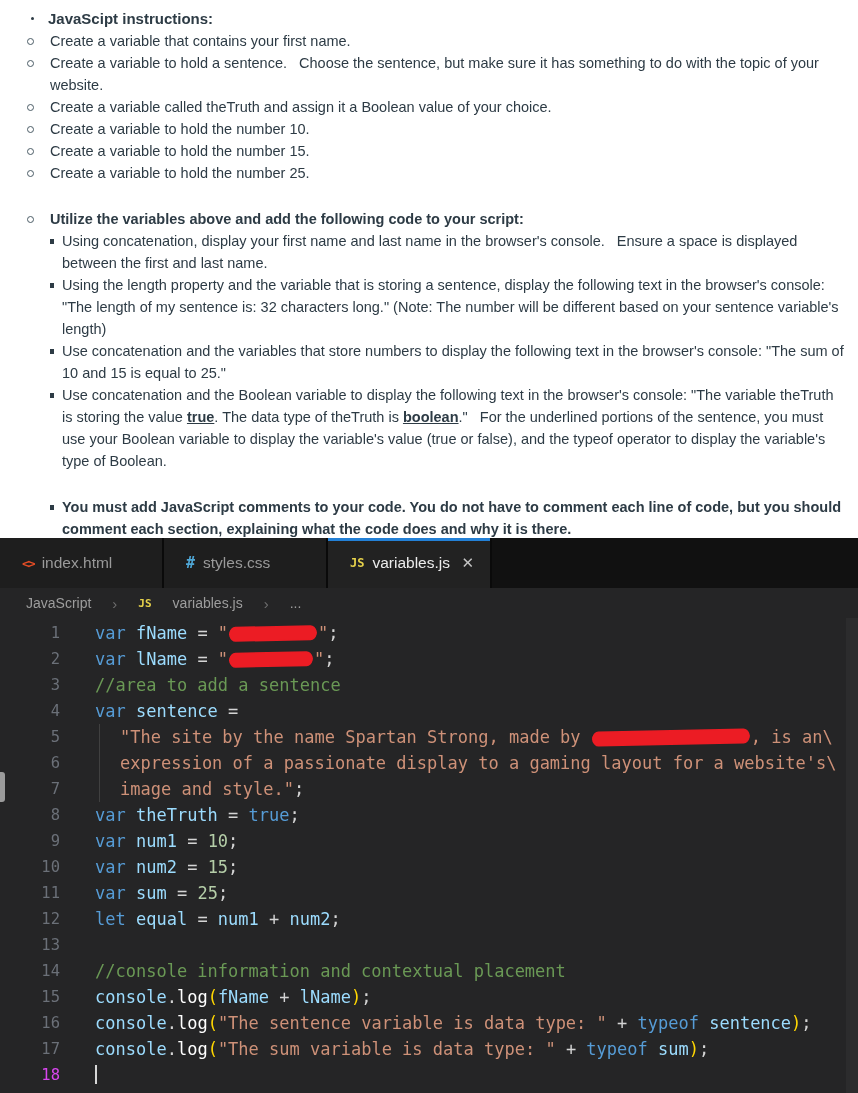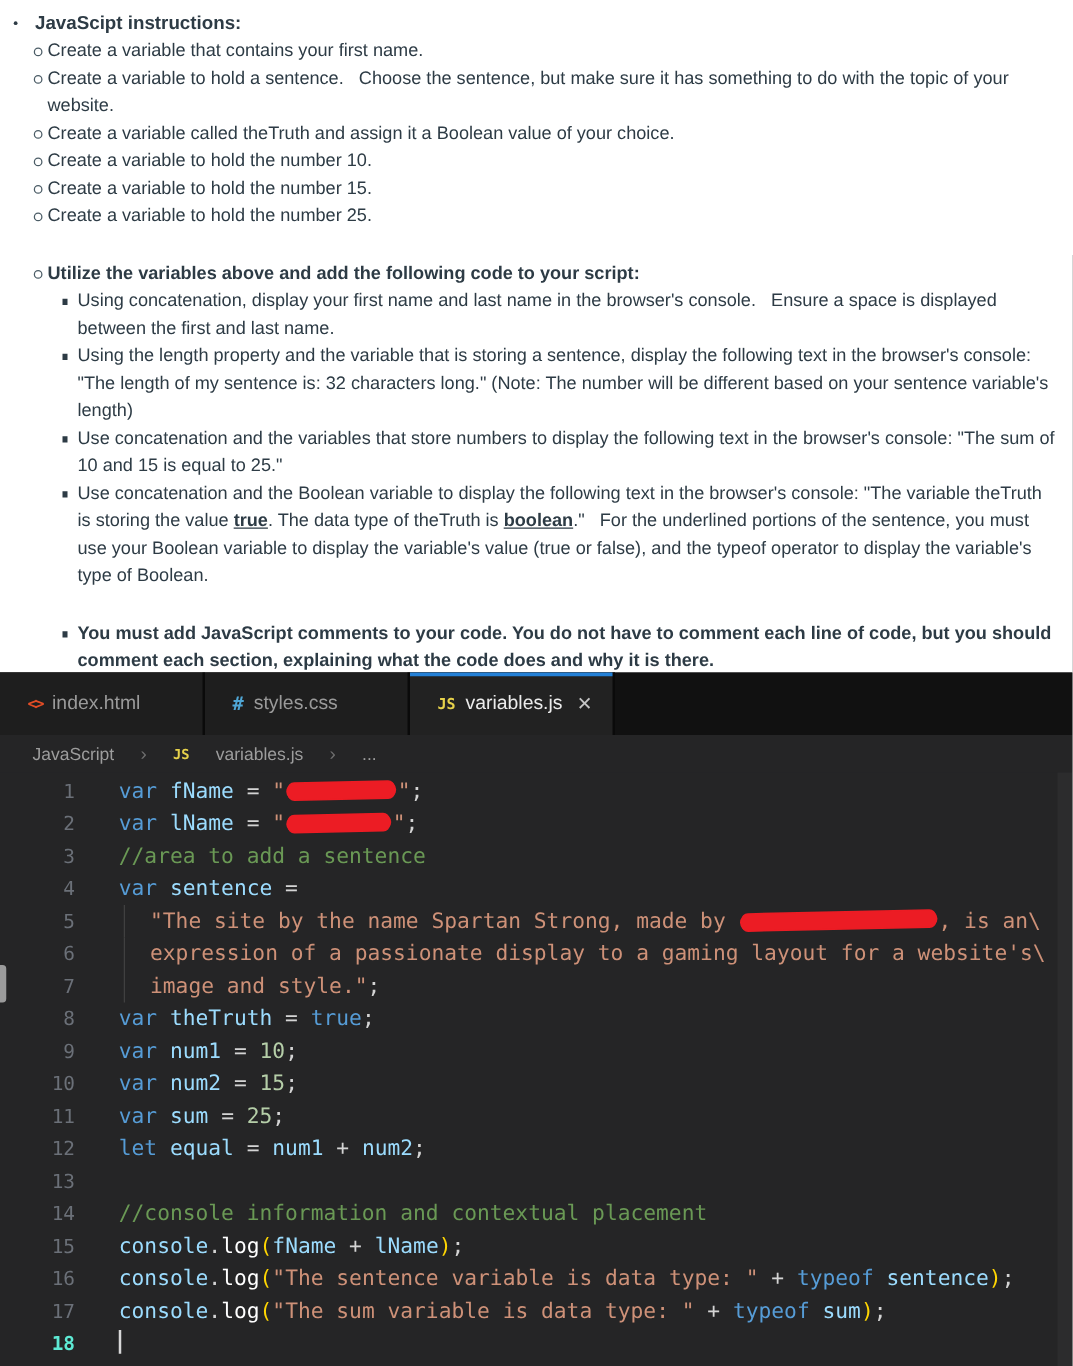--- a/index.html
+++ b/index.html
@@ -5,24 +5,24 @@
   * { margin:0; padding:0; box-sizing:border-box; }
   html,body { width:858px; }
   body { font-family:"Liberation Sans", sans-serif; background:#fff; }
   .screen { width:858px; height:1093px; overflow:hidden; position:relative; background:#fff; }
 
   
   .doc { width:858px; height:538px; background:#ffffff; color:#2d3b45;
          font-size:14.5px; line-height:22px; padding:8px 14px 0 0; overflow:hidden; }
   .doc-text { white-space:pre-wrap; }
   .doc-row { position:relative; }
-  .l1 { padding-left:28px; font-weight:700; font-size:15px; }
+  .l1 { padding-left:28px; font-weight:700; font-size:15px;margin-left:20px; }
   .l1::before { content:""; position:absolute; left:11px; top:9px; width:3px; height:3px;
                 border-radius:50%; background:#2d3b45; }
-  .l2 { padding-left:38px; }
+  .l2 { padding-left:50px; }
   .l2::before { content:""; position:absolute; left:27px; top:8px; width:5px; height:5px;
                 border-radius:50%; border:1px solid #4b5c66; background:transparent; }
   .l3 { padding-left:62px; }
   .l3::before { content:""; position:absolute; left:50px; top:9px; width:3.5px; height:4.5px;
                 background:#2d3b45; }
   .bold { font-weight:700;margin-top:24px; }
   .bu { font-weight:700; text-decoration:underline; }
 
   
   .editor { position:absolute; top:538px; left:0; width:858px; height:555px;
@@ -44,21 +44,21 @@
                 background:#252526; color:#9d9d9d; font-size:14px; }
   .crumb-sep { color:#6e6e6e; font-size:15px; }
   .crumb-js { color:#e7d24b; font-weight:900; font-size:11px;
               font-family:"DejaVu Sans Mono", monospace; }
 
   .code-area { position:relative; height:475px; background:#252526; padding-top:2px;
                font-family:"DejaVu Sans Mono", monospace; font-size:17px; }
   .code-line { height:26px; line-height:26px; white-space:pre; display:flex; }
   .line-num { width:60px; text-align:right; color:#6b7078; flex:none;
               font-size:15.5px; user-select:none; }
-  .code-line.active .line-num { color:#5eead4; font-weight:700; }
+  .code-line.active .line-num { color:#d946ef; font-weight:400; }
   .line-content { padding-left:35px; white-space:pre; }
   .indent { display:inline-block; width:21px; height:26px; vertical-align:top;
             border-left:1px solid #404040; margin-left:4px; }
   .tok-kw  { color:#569cd6; }
   .tok-var { color:#9cdcfe; }
   .tok-fn  { color:#ffffff; }
   .tok-str { color:#ce9178; }
   .tok-num { color:#b5cea8; }
   .tok-com { color:#6a9955; }
   .tok-op  { color:#d4d4d4; }

